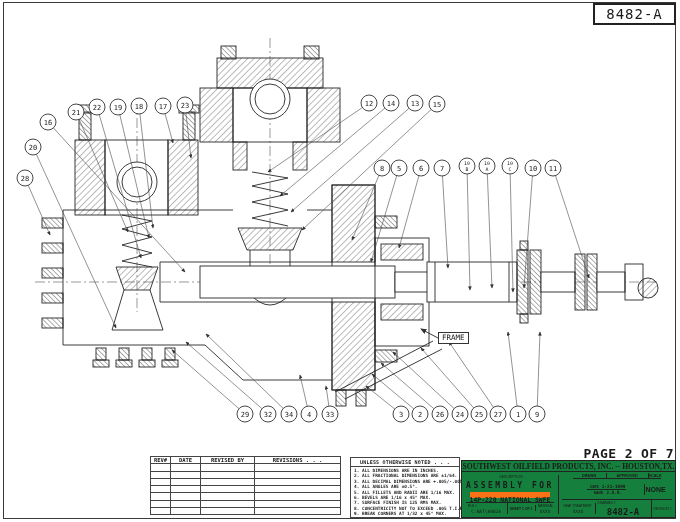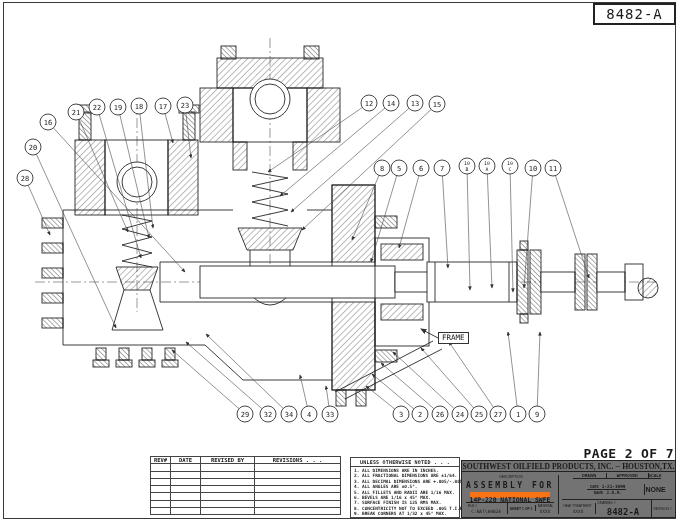--- a/index.html
+++ b/index.html
@@ -30,21 +30,21 @@
   
   .notes-box{position:absolute;left:350px;top:457px;width:110px;height:61px;border:1px solid #444;
     box-sizing:border-box;background:#fff;}
   .notes-header{font:bold 5px "DejaVu Sans Mono",monospace;text-align:center;
     border-bottom:1px solid #444;padding:1px 0;letter-spacing:0.2px;}
   .notes-list{margin:1px 0 0 0;padding-left:11px;list-style:decimal;
     font:bold 4.4px/5.4px "DejaVu Sans Mono",monospace;}
   .notes-list li{margin:0;white-space:nowrap;}
   
   .title-block{position:absolute;left:461px;top:460px;width:215px;height:58px;border:1.5px solid #222;
-    box-sizing:border-box;background:#737373;font-family:"Liberation Sans",sans-serif;}
+    box-sizing:border-box;background:#15803d;font-family:"Liberation Sans",sans-serif;}
   .title-block *{box-sizing:border-box;align-items:center;}
   .tb-company{height:11px;border-bottom:1px solid #222;display:flex;align-items:center;
     justify-content:center;font:bold 7.6px "Liberation Serif",serif;white-space:nowrap;}
   .tb-main{display:flex;height:44px;}
   .tb-left{width:97px;border-right:1px solid #222;display:flex;flex-direction:column;}
   .tb-desc-label{height:5px;font-size:3.4px;padding-left:2px;}
   .tb-desc1{height:12px;display:flex;align-items:center;justify-content:center;
     font:bold 8px "DejaVu Sans Mono",monospace;letter-spacing:2.5px;}
   .tb-desc2{height:10px;border-top:6px solid #f97316;display:flex;align-items:center;justify-content:center;
     font:bold 6.4px "DejaVu Sans Mono",monospace;}

